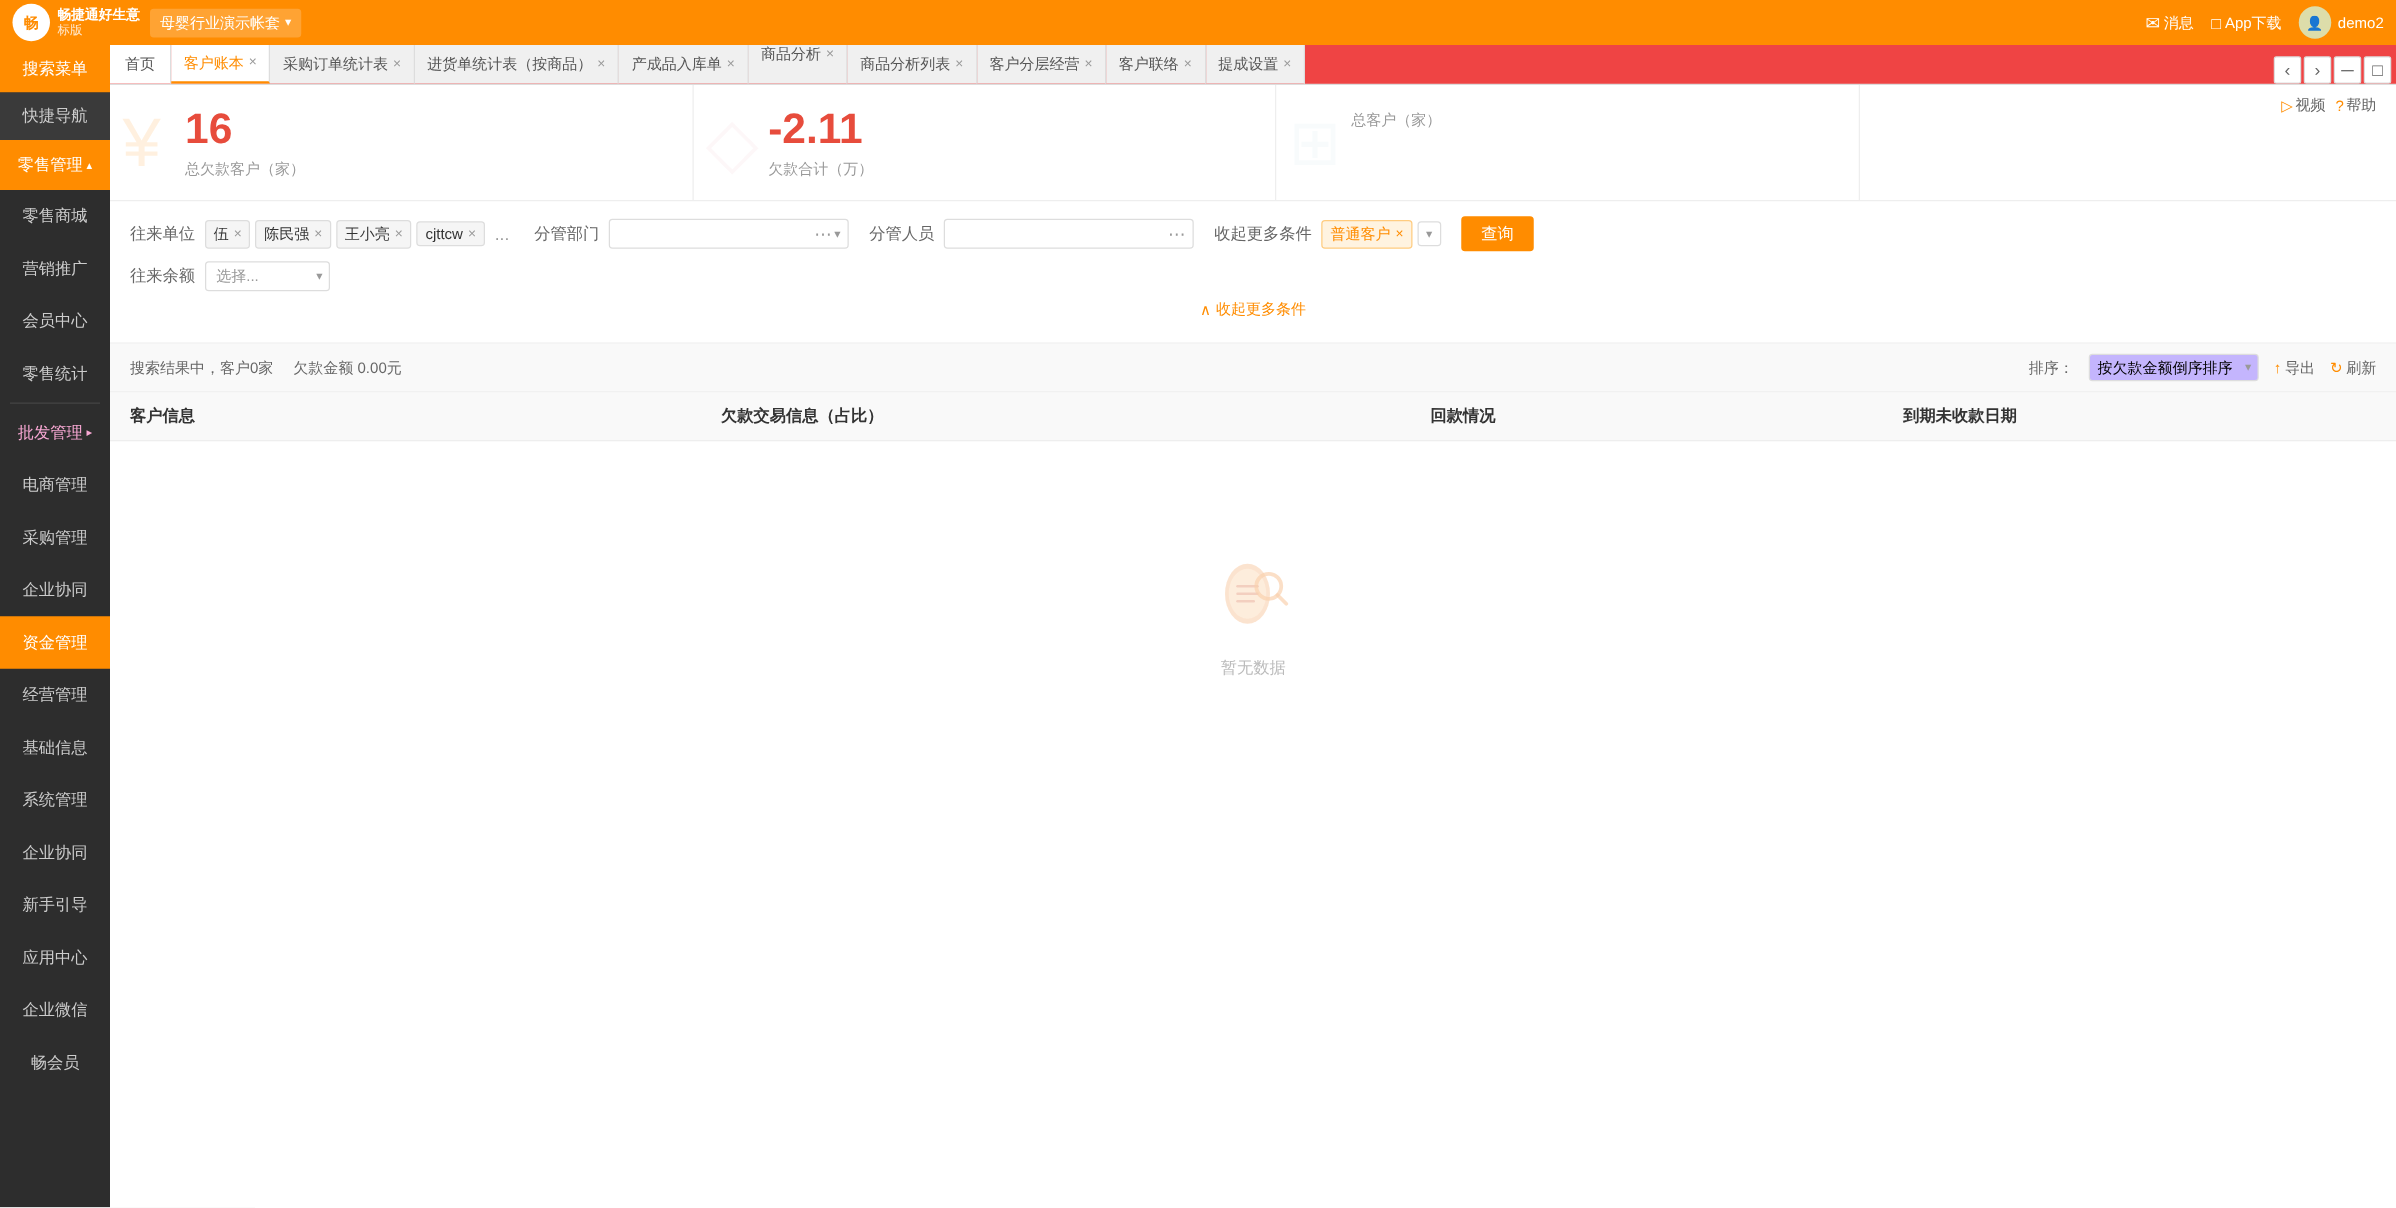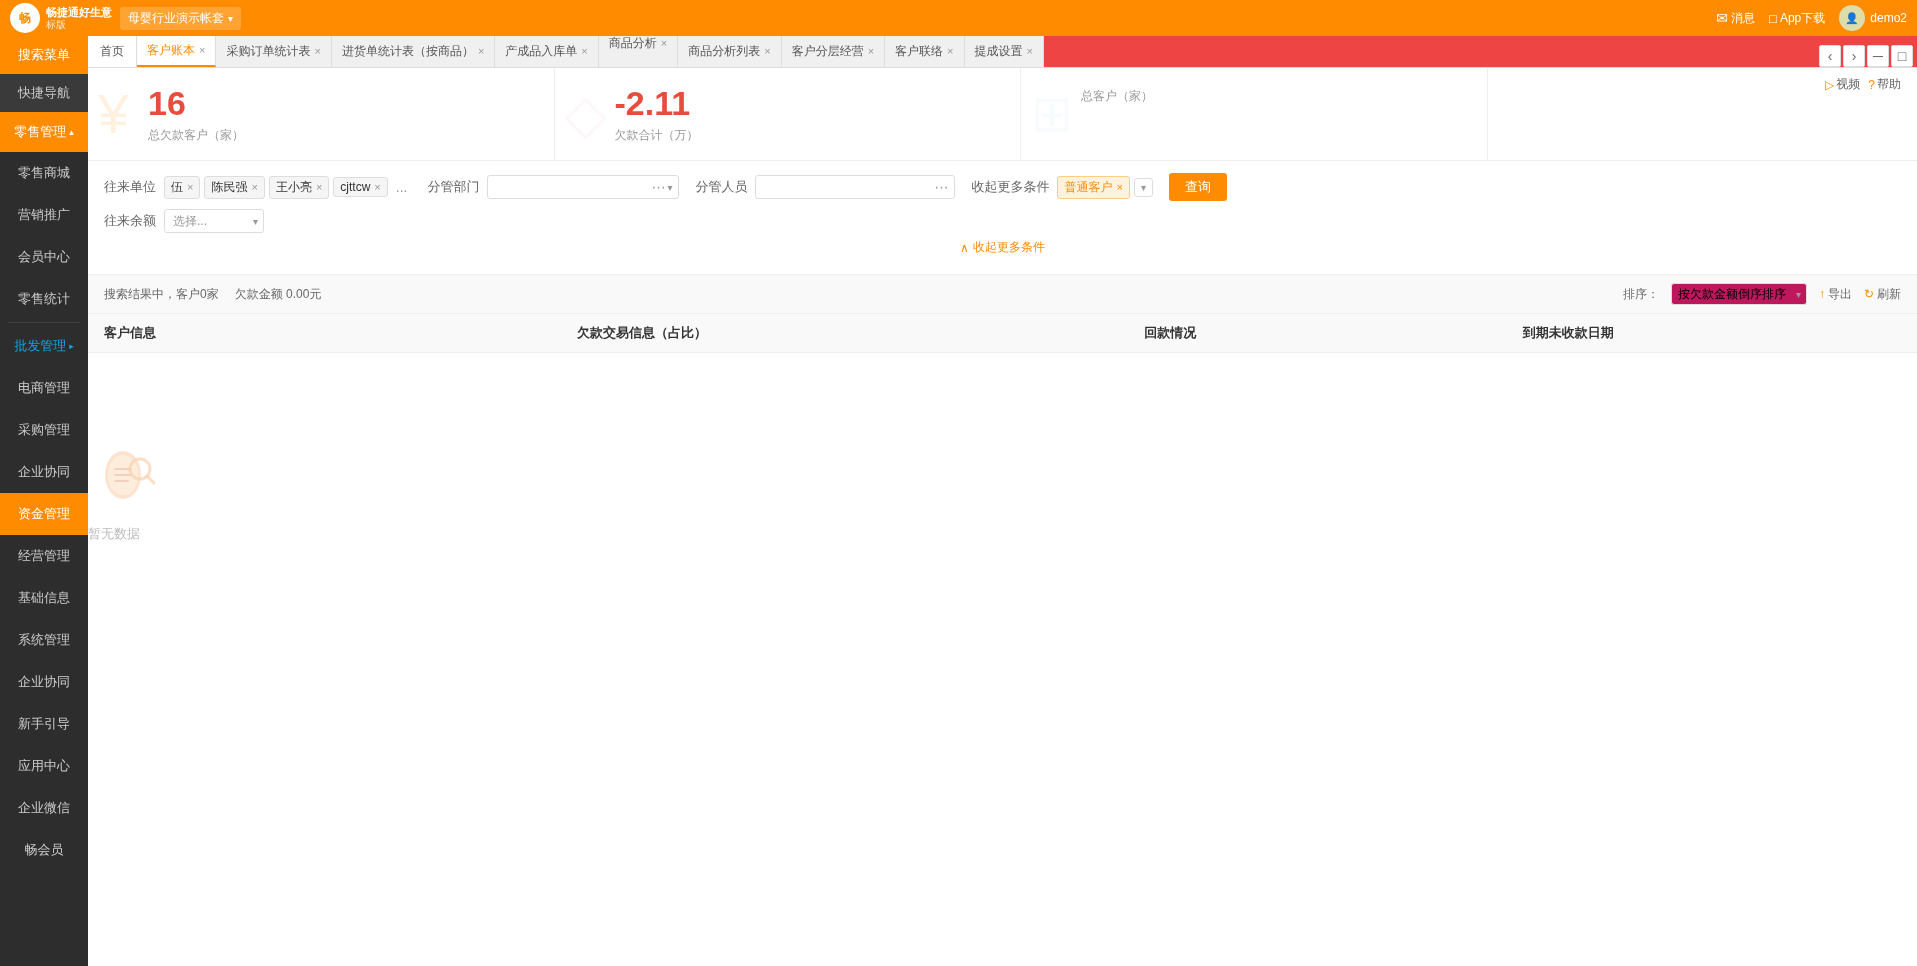--- a/index.html
+++ b/index.html
@@ -55,21 +55,21 @@
     <div style="color:#ccc;text-align:center;padding:12px 0;font-size:13px;cursor:pointer;">
       <span>营销推广</span>
     </div>
     <div style="color:#ccc;text-align:center;padding:12px 0;font-size:13px;cursor:pointer;">
       <span>会员中心</span>
     </div>
     <div style="color:#ccc;text-align:center;padding:12px 0;font-size:13px;cursor:pointer;">
       <span>零售统计</span>
     </div>
     <div style="height:1px;background:#444;margin:2px 8px;"></div>
-    <div style="color:#0ea5e9;text-align:right;padding:12px 0;font-size:13px;cursor:pointer;display:flex;align-items:center;justify-content:center;gap:3px;">
+    <div style="color:#f9a8d4;text-align:right;padding:12px 0;font-size:13px;cursor:pointer;display:flex;align-items:center;justify-content:center;gap:3px;">
       <span>批发管理</span>
       <span style="font-size:9px;">▸</span>
     </div>
     <div style="color:#ccc;text-align:center;padding:12px 0;font-size:13px;cursor:pointer;">
       <span>电商管理</span>
     </div>
     <div style="color:#ccc;text-align:center;padding:12px 0;font-size:13px;cursor:pointer;">
       <span>采购管理</span>
     </div>
     <div style="color:#ccc;text-align:center;padding:12px 0;font-size:13px;cursor:pointer;">
@@ -259,21 +259,21 @@
       </div>
 
       <div style="display:flex;align-items:center;justify-content:space-between;padding:8px 16px;background:#f9f9f9;border-bottom:1px solid #eee;font-size:12px;color:#666;">
         <div style="display:flex;align-items:center;gap:16px;">
           <span>搜索结果中，客户0家</span>
           <span>欠款金额 0.00元</span>
         </div>
         <div style="display:flex;align-items:center;gap:12px;">
           <span style="color:#666;">排序：</span>
           <div style="position:relative;display:inline-block;">
-            <select style="border:1px solid #ddd;border-radius:3px;padding:3px 20px 3px 6px;font-size:12px;appearance:none;background:#be185d;cursor:pointer;">
+            <select style="border:1px solid #ddd;border-radius:3px;padding:3px 20px 3px 6px;font-size:12px;appearance:none;background:#c4b5fd;cursor:pointer;">
               <option>按欠款金额倒序排序</option>
             </select>
             <span style="position:absolute;right:6px;top:50%;transform:translateY(-50%);font-size:10px;color:#999;pointer-events:none;">▾</span>
           </div>
           <div style="display:flex;align-items:center;gap:3px;color:#666;cursor:pointer;font-size:12px;">
             <span style="color:#ff8c00;">↑</span>
             <span>导出</span>
           </div>
           <div style="display:flex;align-items:center;gap:3px;color:#666;cursor:pointer;font-size:12px;">
             <span style="color:#ff8c00;">↻</span>
@@ -282,21 +282,21 @@
         </div>
       </div>
 
       <div style="display:flex;padding:10px 16px;background:#f9f9f9;border-bottom:1px solid #eee;font-size:13px;font-weight:bold;color:#333;">
         <div style="flex:2.5;">客户信息</div>
         <div style="flex:3;">欠款交易信息（占比）</div>
         <div style="flex:2;">回款情况</div>
         <div style="flex:2;">到期未收款日期</div>
       </div>
 
-      <div style="display:flex;flex-direction:column;align-items:flex-start;justify-content:center;padding:80px 0;color:#ccc;">
+      <div style="display:flex;flex-direction:column;align-items:center;justify-content:center;padding:80px 0;color:#ccc;">
 
         <div style="width:80px;height:80px;margin-bottom:12px;opacity:0.5;">
           <svg viewBox="0 0 80 80" xmlns="http://www.w3.org/2000/svg" style="width:100%;height:100%;">
 
             <ellipse cx="35" cy="42" rx="18" ry="24" fill="#f4a460" opacity="0.6"></ellipse>
             <ellipse cx="35" cy="42" rx="15" ry="20" fill="#fde0c0" opacity="0.8"></ellipse>
 
             <line x1="27" y1="36" x2="43" y2="36" stroke="#e8a080" stroke-width="2" stroke-linecap="round"></line>
             <line x1="27" y1="42" x2="43" y2="42" stroke="#e8a080" stroke-width="2" stroke-linecap="round"></line>
             <line x1="27" y1="48" x2="40" y2="48" stroke="#e8a080" stroke-width="2" stroke-linecap="round"></line>

